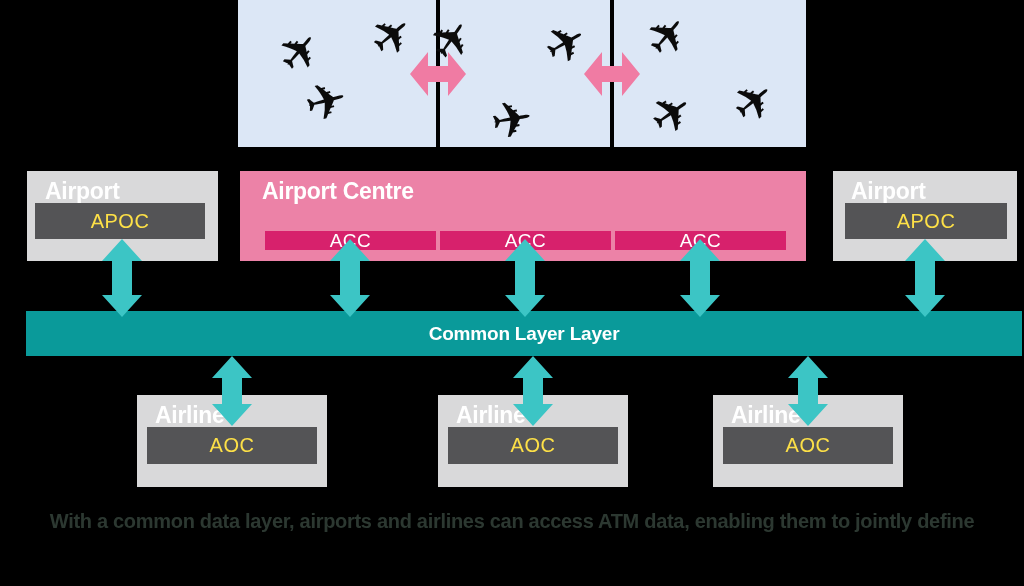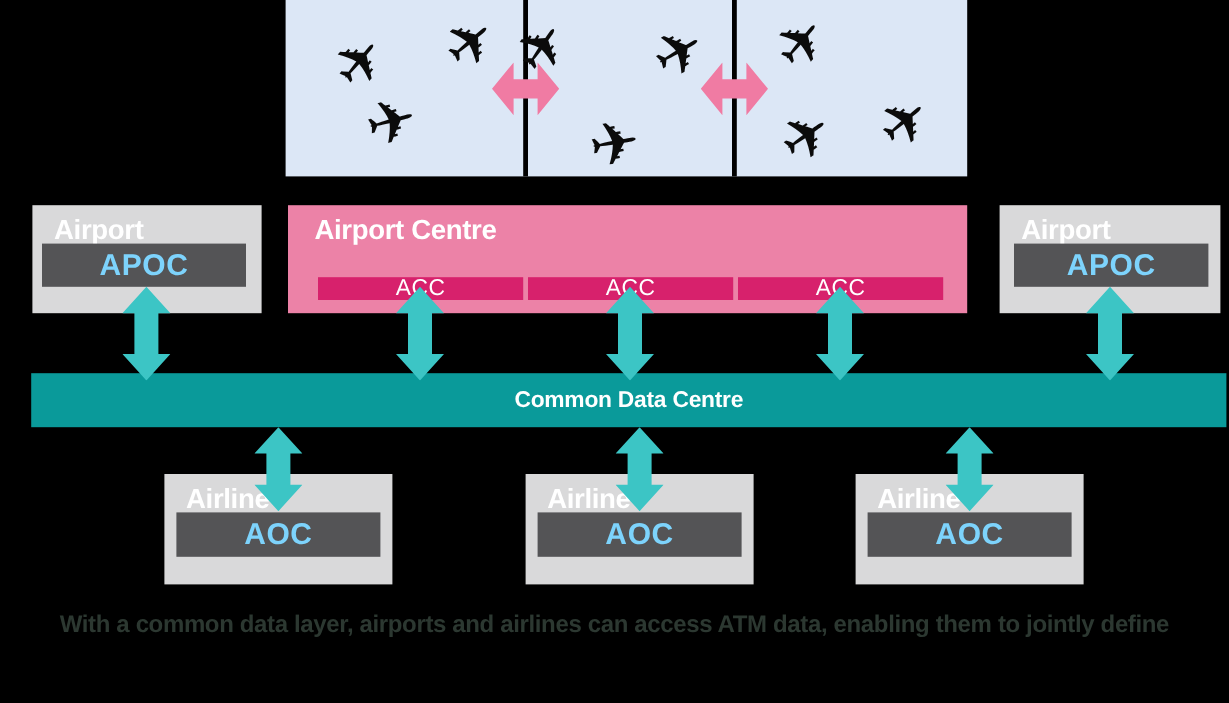--- a/index.html
+++ b/index.html
@@ -23,21 +23,21 @@
   }
   
   .block{position:absolute;background:var(--light-gray);}
   .block-label{
     position:absolute;left:18px;top:7px;color:var(--white);
     font-size:23px;font-weight:700;letter-spacing:-0.3px;white-space:nowrap;
   }
   .unit-box{
     position:absolute;top:32px;height:36px;background:var(--dark-gray);
     display:flex;align-items:center;justify-content:center;
-    color:#7dd3fc;font-size:25px;font-weight:700;letter-spacing:0.5px;
+    color:#fde047;font-size:20px;font-weight:400;letter-spacing:0.5px;
   }
   
   #virtual-centre{left:240px;top:171px;width:566px;height:90px;background:var(--virtual-centre);}
   .acc-box{
     position:absolute;top:32px;height:19px;background:var(--acc);
     display:flex;align-items:center;justify-content:center;
     color:var(--white);font-size:19px;font-weight:400;letter-spacing:0.5px;margin-top:28px;
   }
   
   #cdl{
@@ -94,21 +94,21 @@
     <div class="acc-box" style="left:200px;width:171px">ACC</div>
     <div class="acc-box" style="left:375px;width:171px">ACC</div>
   </div>
 
   <div class="block" style="left:833px;top:171px;width:184px;height:90px">
     <div class="block-label">Airport</div>
     <div class="unit-box" style="left:12px;width:162px">APOC</div>
   </div>
 
   <div id="cdl" class="abs">
-    <span>Common Data Centre</span>
+    <span>Common Layer Layer</span>
   </div>
 
   <div class="block" style="left:137px;top:395px;width:190px;height:92px">
     <div class="block-label">Airline</div>
     <div class="unit-box" style="left:10px;width:170px;height:37px">AOC</div>
   </div>
   <div class="block" style="left:438px;top:395px;width:190px;height:92px">
     <div class="block-label">Airline</div>
     <div class="unit-box" style="left:10px;width:170px;height:37px">AOC</div>
   </div>

